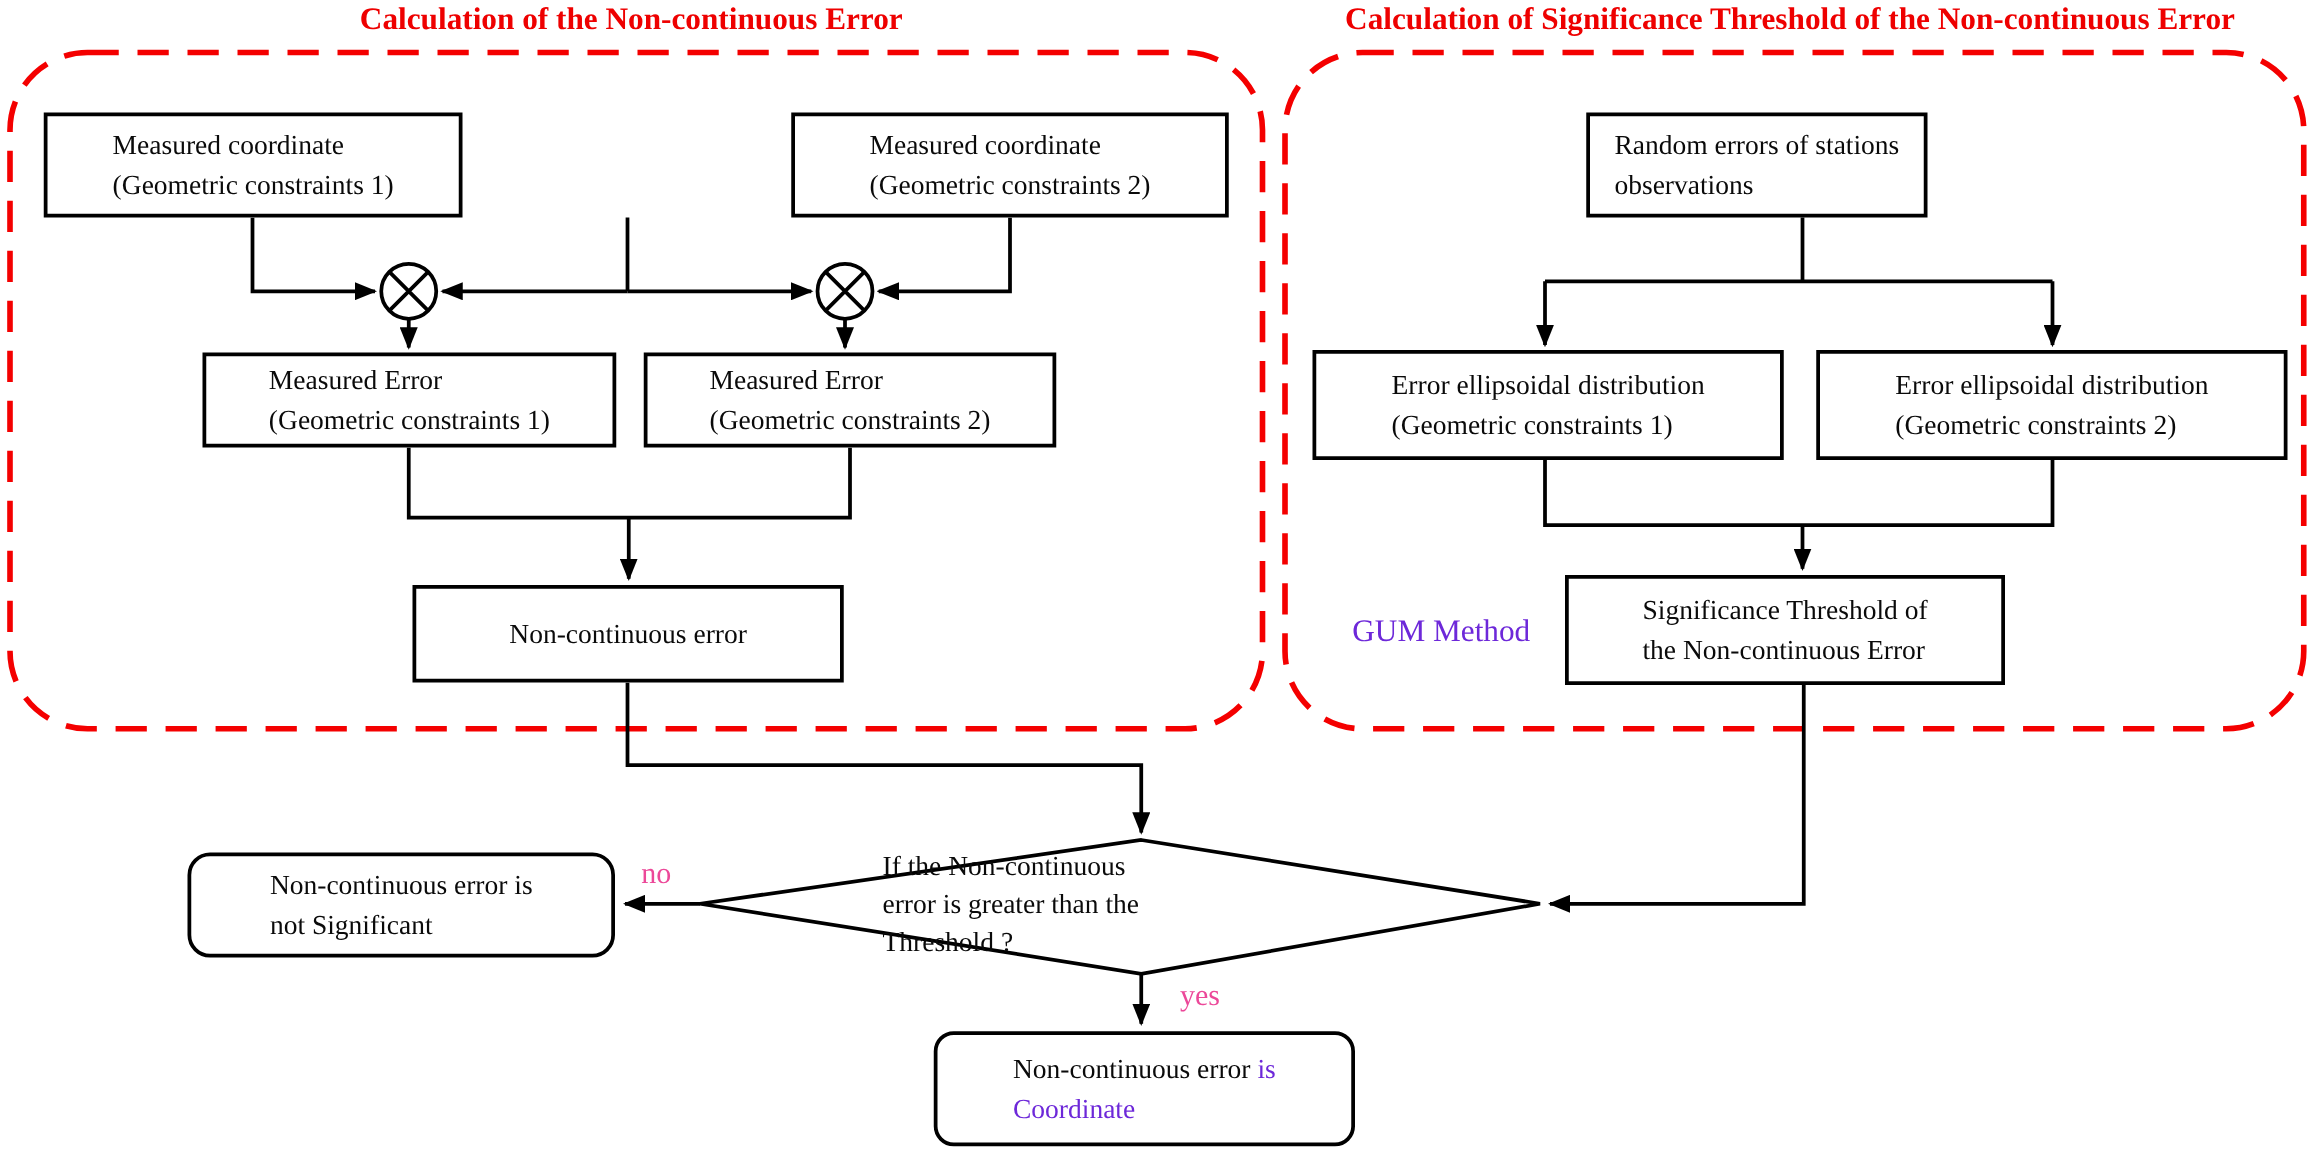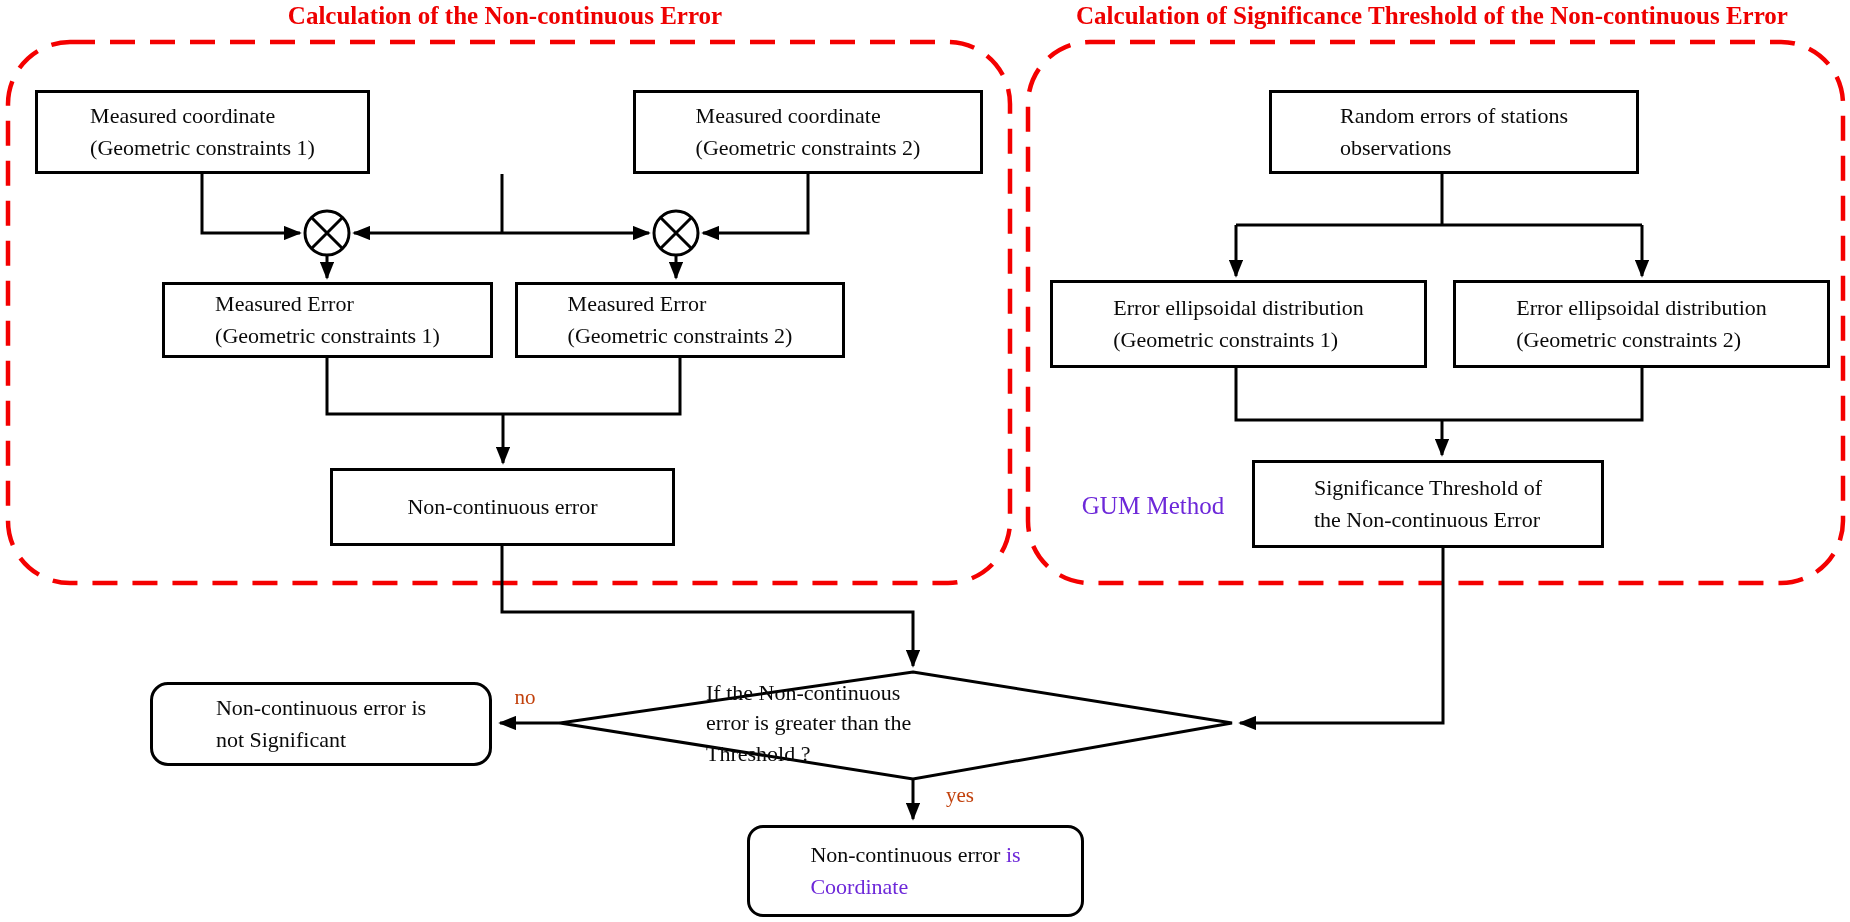--- a/index.html
+++ b/index.html
@@ -29,22 +29,22 @@
     align-items:center;
     justify-content:center;
     font-size:22px;
     color:#0a0a0a;
     line-height:1.45;
   }
   .node .txt{white-space:pre-line;}
   .rounded{border-radius:18px;}
   .freelabel{
     position:absolute;
-    font-size:21px;
-    color:#c2410c;
+    font-size:24px;
+    color:#ec4899;
     text-align:center;
     line-height:1.3;
   }
   .red{color:#6d28d9;}
   .diamond-text{
     position:absolute;
     font-size:22px;
     color:#0a0a0a;
     white-space:pre-line;
     line-height:1.38;
@@ -119,21 +119,21 @@
 (Geometric constraints 1)</span>
   </div>
   <div class="node" style="left:515px;top:282px;width:330px;height:76px;">
     <span class="txt">Measured Error
 (Geometric constraints 2)</span>
   </div>
   <div class="node" style="left:330px;top:468px;width:345px;height:78px;">
     <span class="txt">Non-continuous error</span>
   </div>
 
-  <div class="node" style="left:1269px;top:90px;width:370px;height:84px;">
+  <div class="node" style="left:1269px;top:90px;width:273px;height:84px;">
     <span class="txt">Random errors of stations
 observations</span>
   </div>
   <div class="node" style="left:1050px;top:280px;width:377px;height:88px;">
     <span class="txt">Error ellipsoidal distribution
 (Geometric constraints 1)</span>
   </div>
   <div class="node" style="left:1453px;top:280px;width:377px;height:88px;">
     <span class="txt">Error ellipsoidal distribution
 (Geometric constraints 2)</span>

